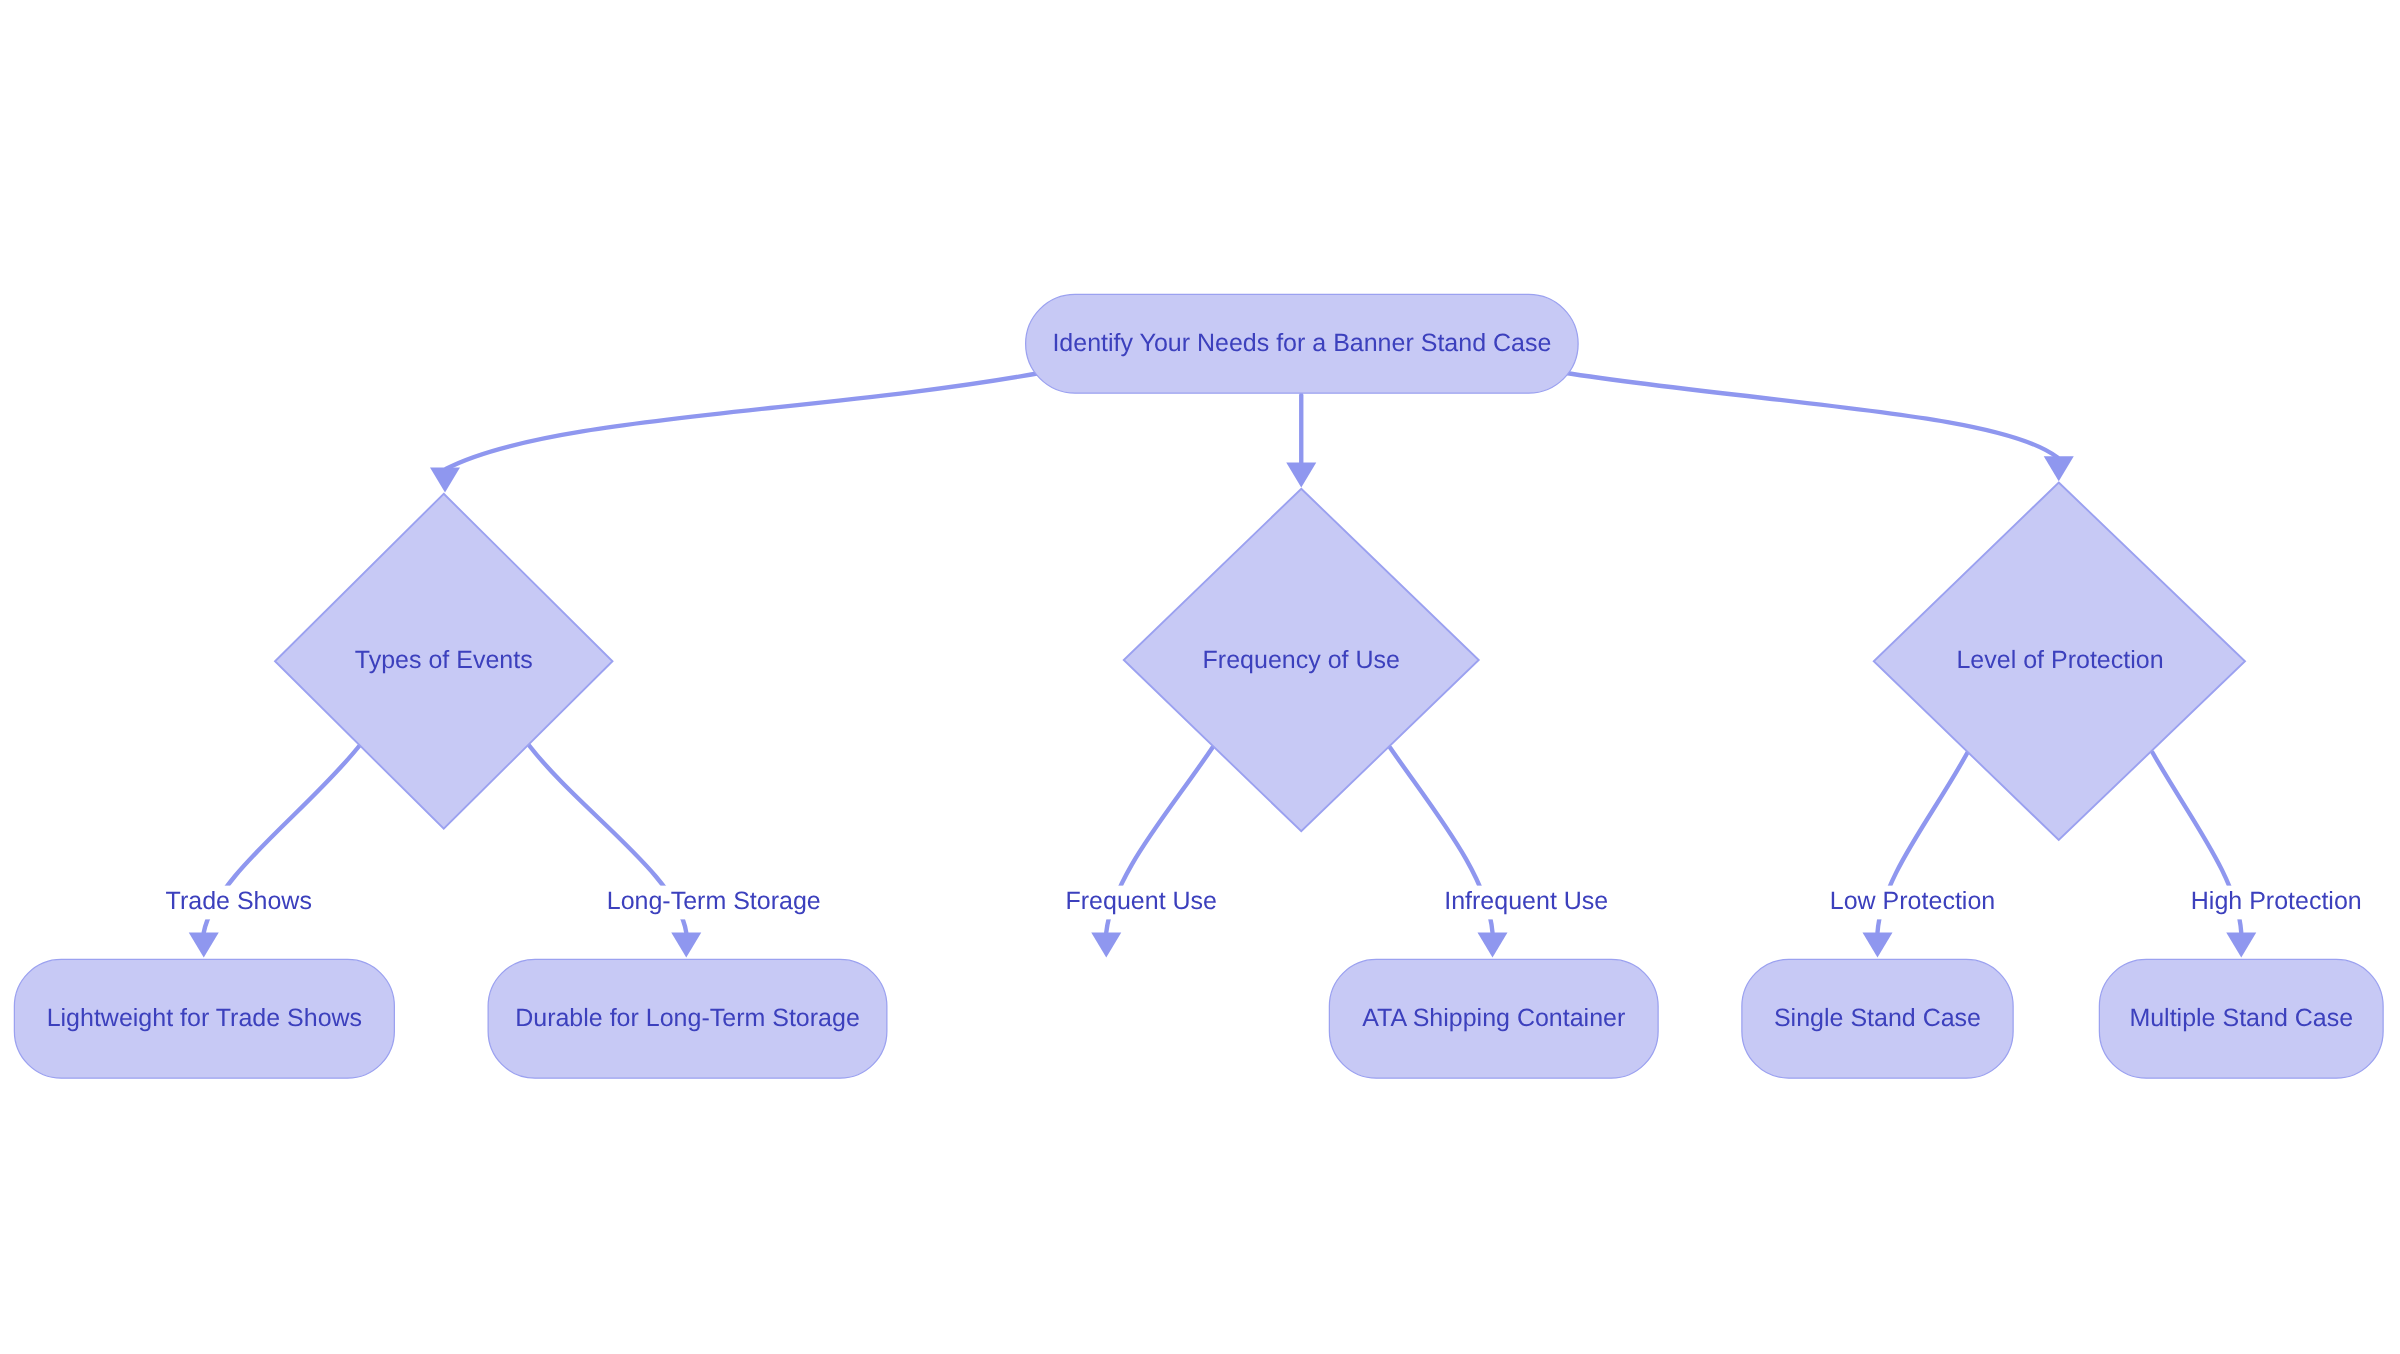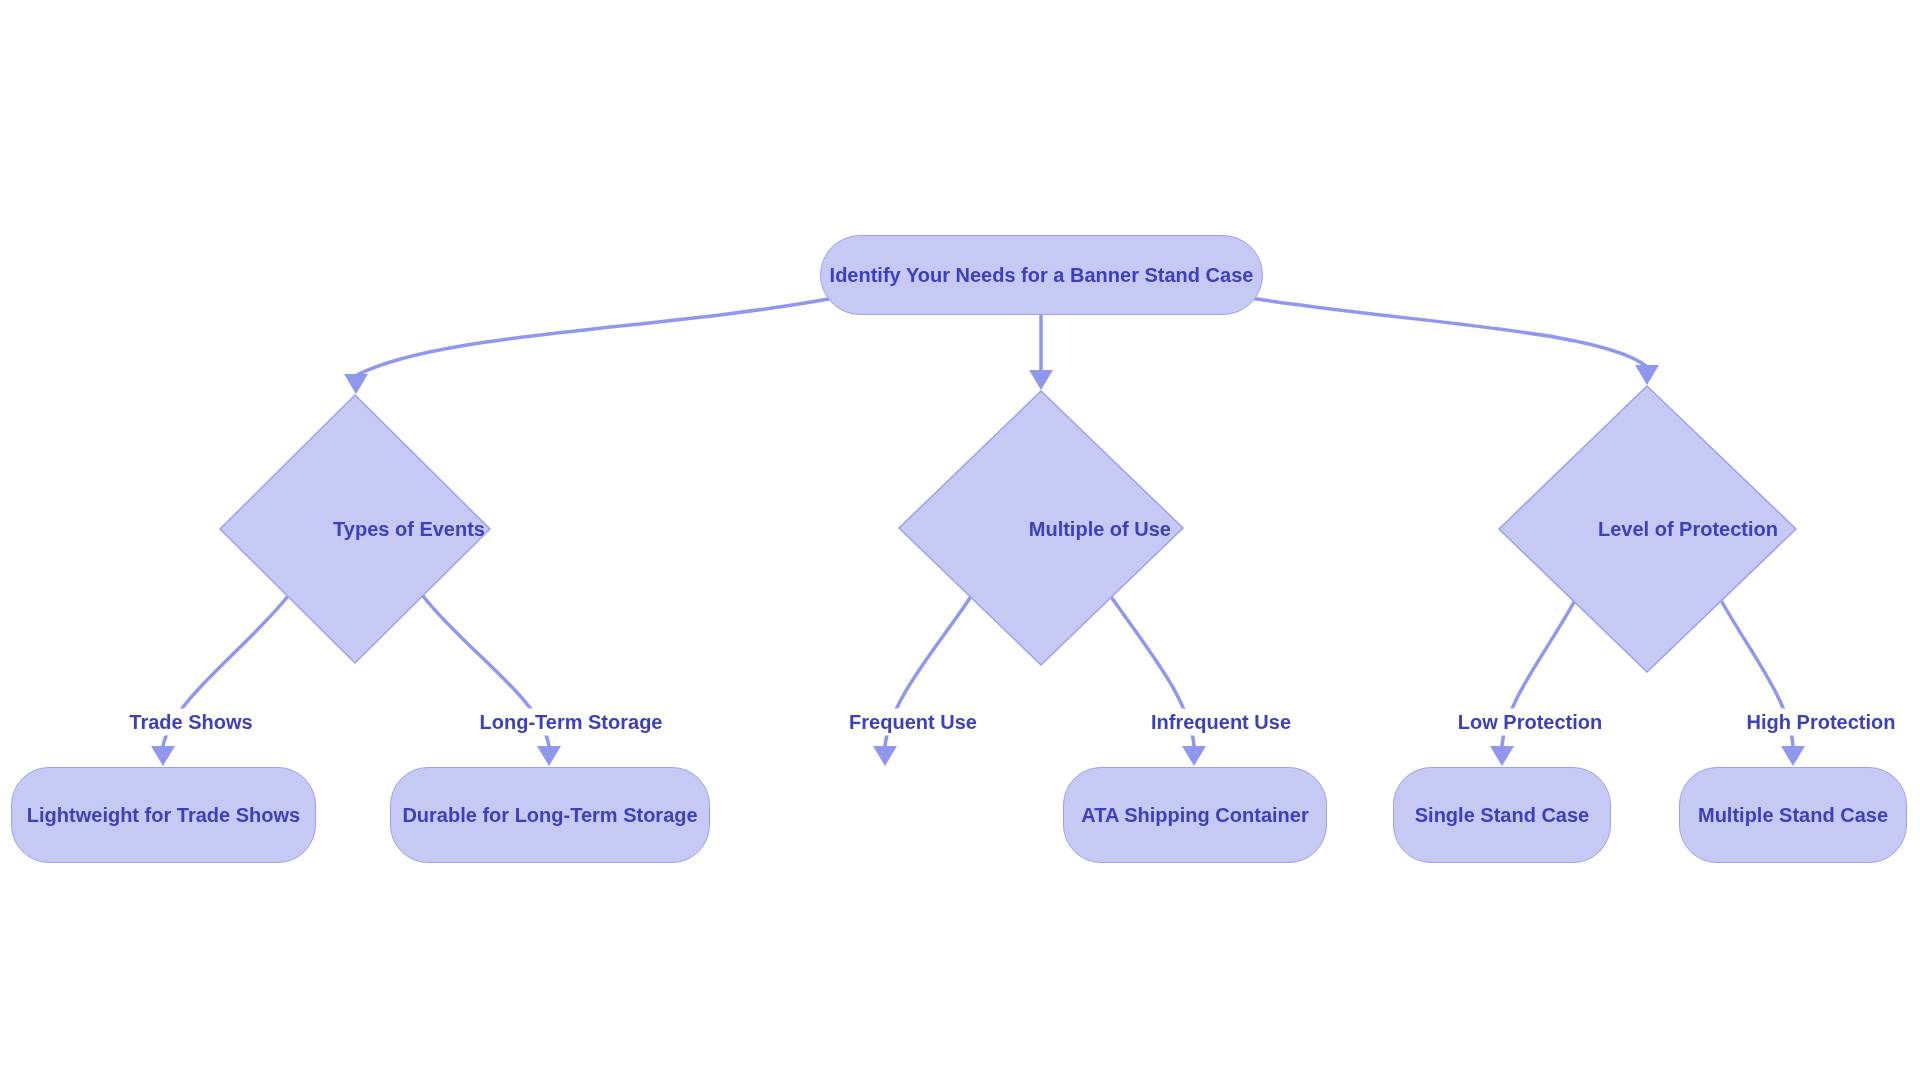--- a/index.html
+++ b/index.html
@@ -8,21 +8,20 @@
     --edge:#8f97ef;
     --text:#3c40bd;
     --bg:#ffffff;
   }
   *{margin:0;padding:0;box-sizing:border-box;}
   html,body{width:1920px;height:1083px;background:var(--bg);overflow:hidden;}
   .canvas{
     position:absolute;left:0;top:0;width:1920px;height:1083px;
     background:var(--bg);
     font-family:"Liberation Sans", sans-serif;
-    font-weight:bold;
   }
   svg.layer{position:absolute;left:0;top:0;width:1920px;height:1083px;}
   .edge{fill:none;stroke:var(--edge);stroke-width:3.5;stroke-linecap:round;}
   .arrowhead{fill:var(--edge);stroke:none;}
   .diamond{fill:var(--fill);stroke:var(--border);stroke-width:1.5;}
   .pill{
     position:absolute;
     background:var(--fill);
     border:1.5px solid var(--border);
     display:flex;align-items:center;justify-content:center;
@@ -30,21 +29,21 @@
   }
   .pill.root{left:820px;top:235px;width:443px;height:80px;border-radius:40px;}
   .pill.leaf{top:767px;height:96px;border-radius:38px;}
   .pill.leaf.n1{left:11px;width:305px;}
   .pill.leaf.n2{left:390px;width:320px;}
   .pill.leaf.n3{left:773px;width:224px;}
   .pill.leaf.n4{left:1063px;width:264px;}
   .pill.leaf.n5{left:1393px;width:218px;text-align:center;}
   .pill.leaf.n6{left:1679px;width:228px;}
   .diamond-label{
-    position:absolute;width:260px;text-align:right;
+    position:absolute;width:260px;text-align:center;
     transform:translate(-50%,-50%);
     color:var(--text);font-size:20px;white-space:nowrap;
   }
   .dl1{left:355px;top:529px;}
   .dl2{left:1041px;top:529px;}
   .dl3{left:1648px;top:529px;}
   .edge-label{
     position:absolute;transform:translate(-50%,-50%);
     background:var(--bg);padding:2px 7px;
     color:var(--text);font-size:20px;white-space:nowrap;margin-left:28px;
@@ -86,21 +85,21 @@
     <polygon class="diamond" points="355,395 490,529 355,663 220,529"></polygon>
     <polygon class="diamond" points="1041,391 1183,528 1041,665 899,528"></polygon>
     <polygon class="diamond" points="1647,386 1796,529 1647,672 1499,529"></polygon>
   </svg>
 
   <div class="pill root">
     <span>Identify Your Needs for a Banner Stand Case</span>
   </div>
 
   <div class="diamond-label dl1">Types of Events</div>
-  <div class="diamond-label dl2">Multiple of Use</div>
+  <div class="diamond-label dl2">Frequency of Use</div>
   <div class="diamond-label dl3">Level of Protection</div>
 
   <div class="edge-label el1">Trade Shows</div>
   <div class="edge-label el2">Long-Term Storage</div>
   <div class="edge-label el3">Frequent Use</div>
   <div class="edge-label el4">Infrequent Use</div>
   <div class="edge-label el5">Low Protection</div>
   <div class="edge-label el6">High Protection</div>
 
   <div class="pill leaf n1">

